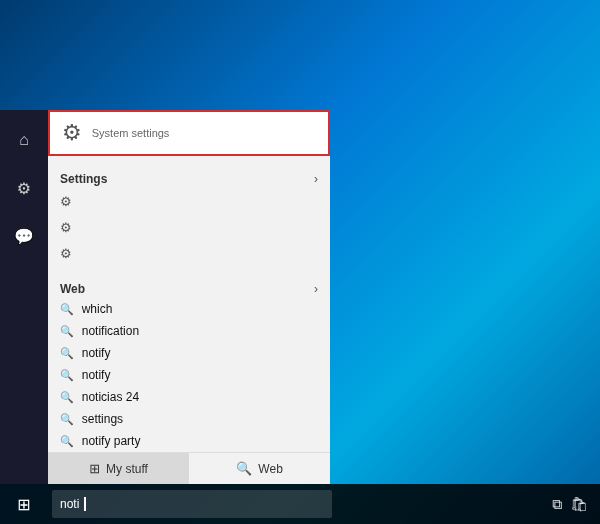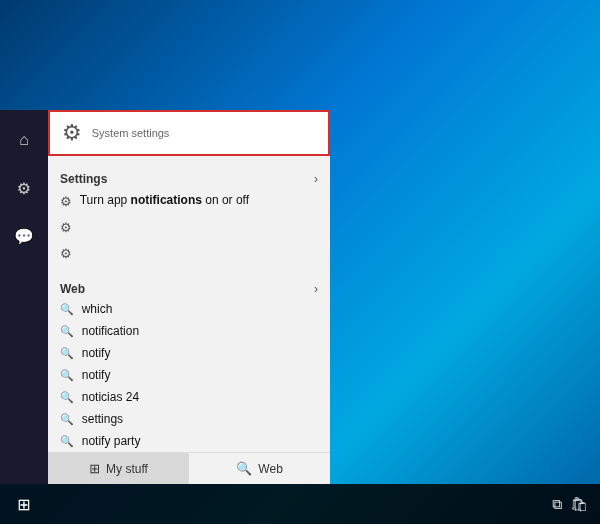--- a/index.html
+++ b/index.html
@@ -257,21 +257,20 @@
       </div>
     </div>
 
     <div class="section-header">
       <span class="section-label">Settings</span>
       <span class="section-arrow">›</span>
     </div>
 
     <div class="menu-item">
       <span class="menu-item-icon">⚙</span>
-      <span class="menu-item-text">Turn app <strong>notifications</strong> on or off</span>
     </div>
     <div class="menu-item">
       <span class="menu-item-icon">⚙</span>
     </div>
     <div class="menu-item">
       <span class="menu-item-icon">⚙</span>
     </div>
 
     <div class="section-header">
       <span class="section-label">Web</span>
@@ -315,17 +314,23 @@
       <div class="tab">
         <span class="tab-icon">🔍</span>
         <span>Web</span>
       </div>
     </div>
   </div>
 </div>
 
 <div class="taskbar">
   <div class="taskbar-start">⊞</div>
+  <div class="taskbar-search">
+    <div class="taskbar-search-text">
+      <span>noti</span>
+      <span style="display:inline-block;width:2px;height:14px;background:white;margin-left:1px;"></span>
+    </div>
+  </div>
   <div class="taskbar-icons">
     <span class="taskbar-icon">⧉</span>
     <span class="taskbar-icon">🛍</span>
   </div>
 </div>
 
 </body></html>

